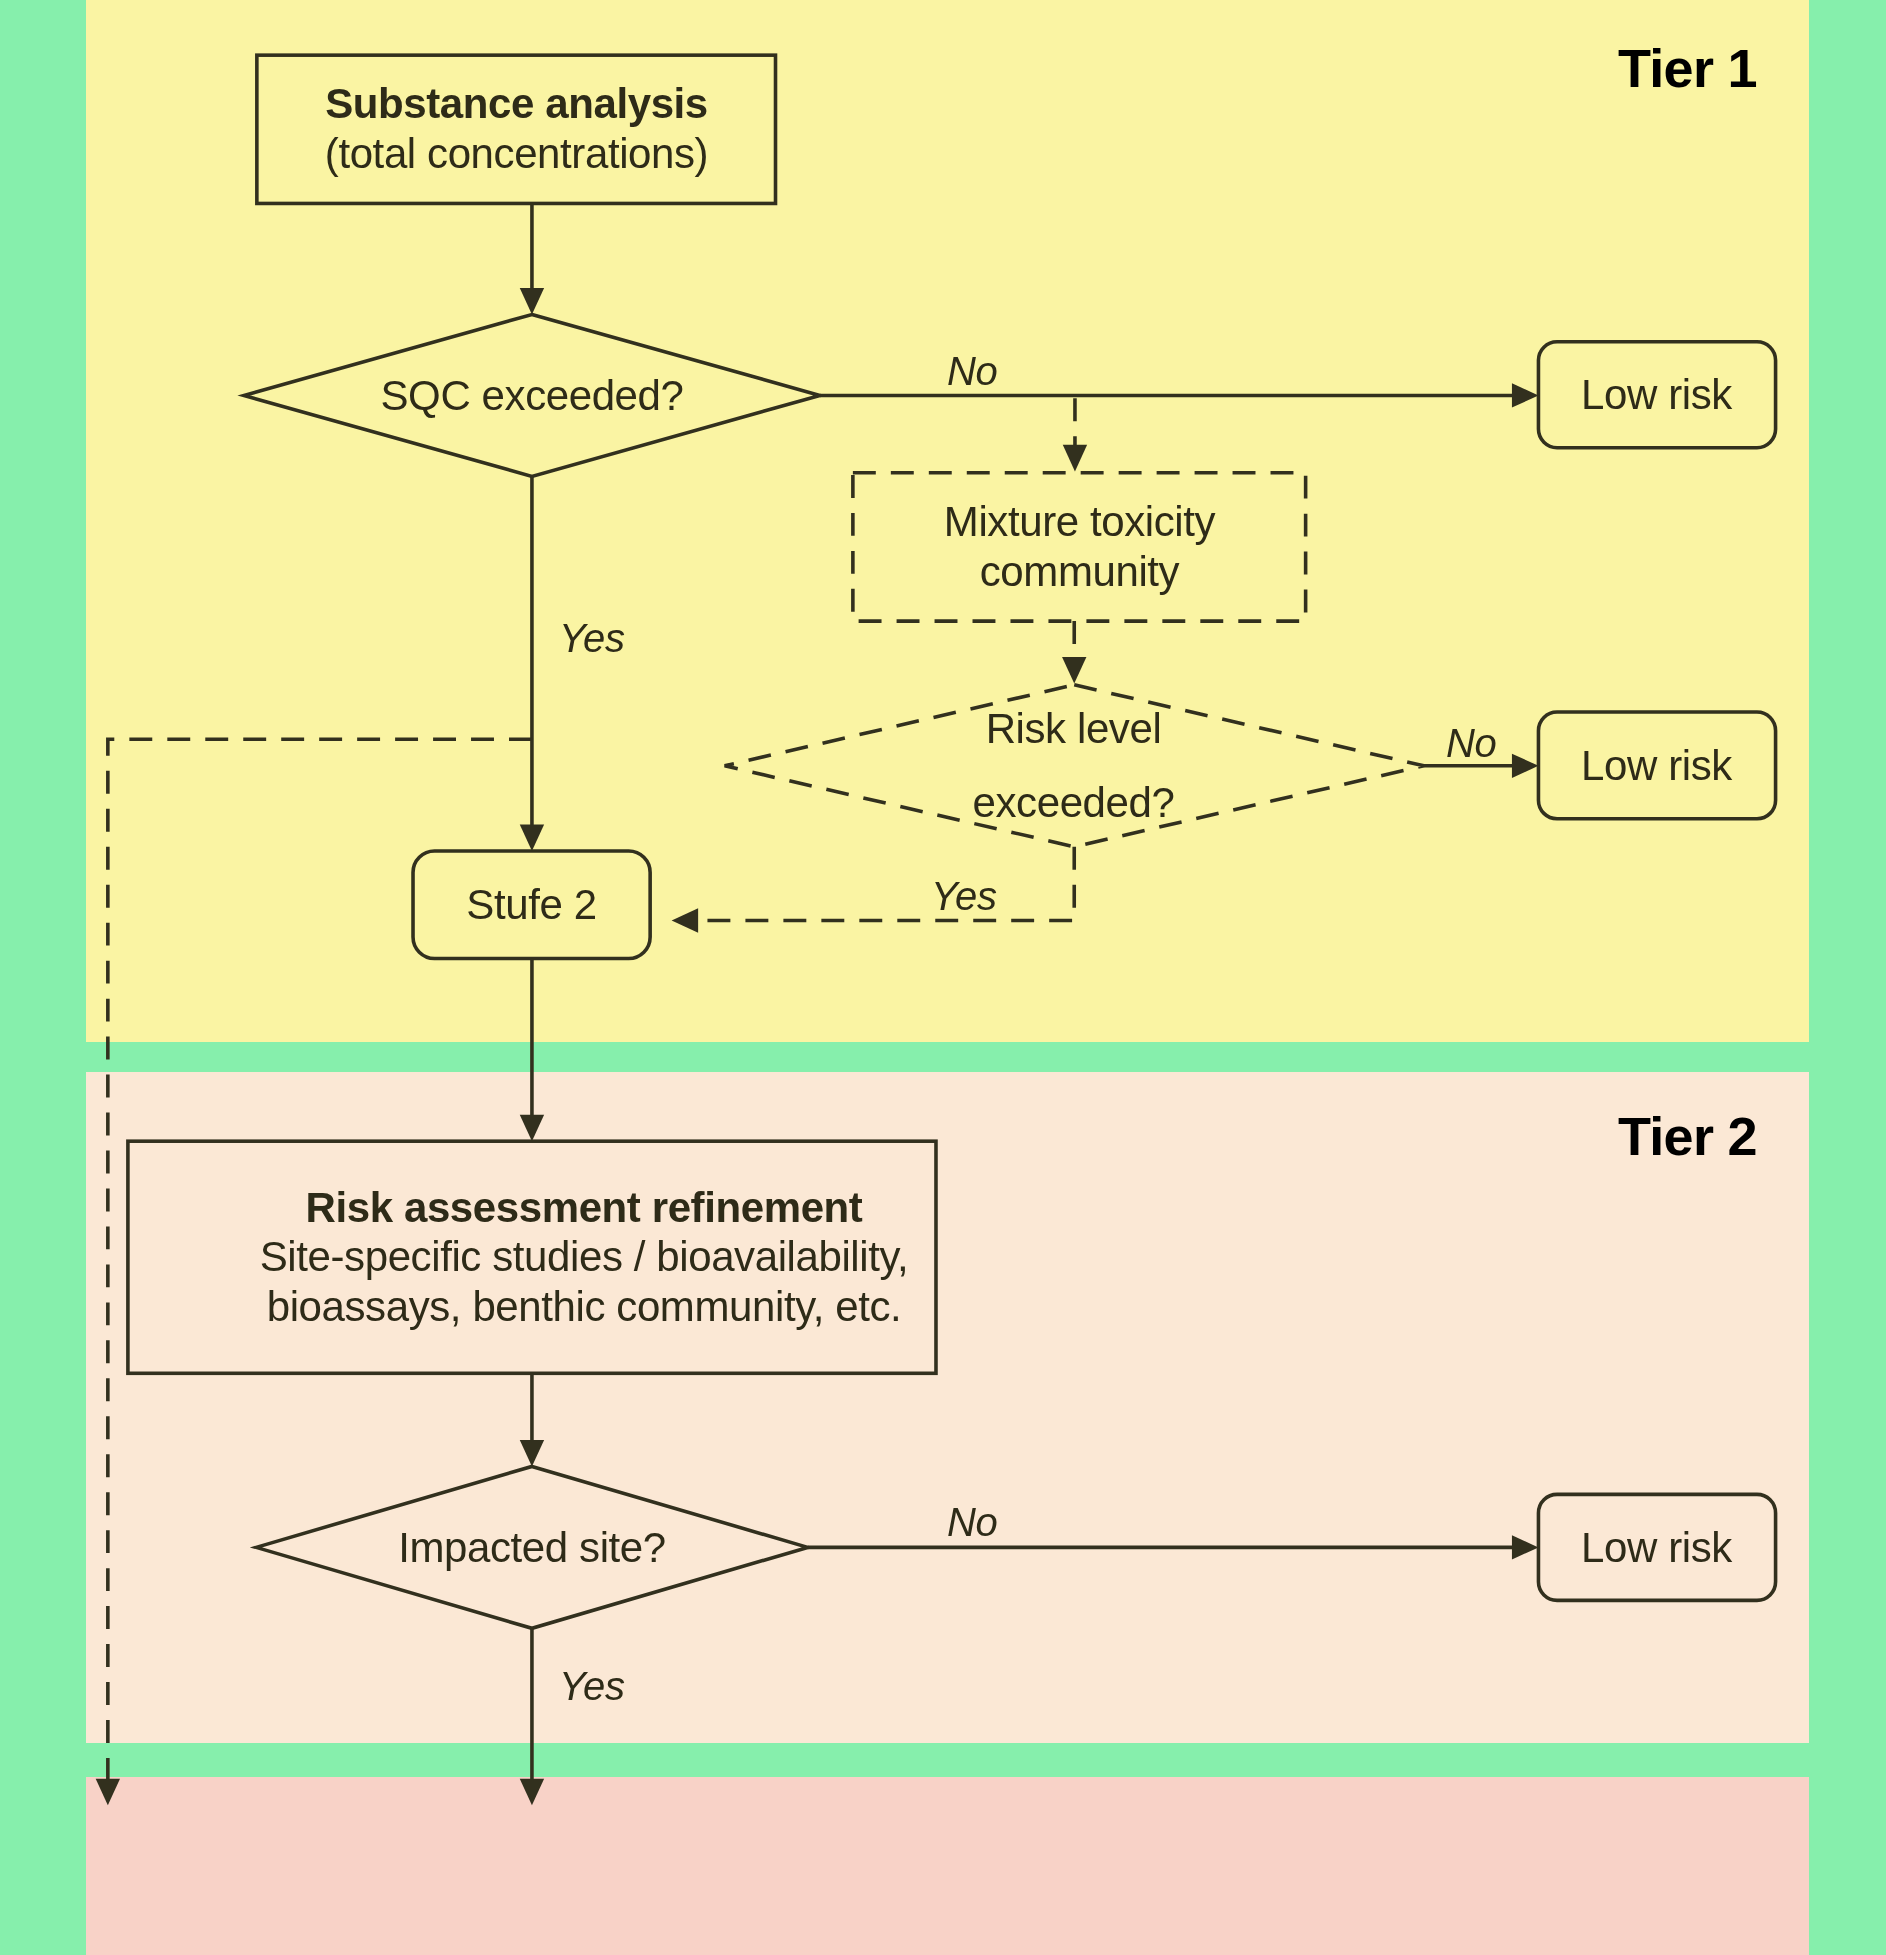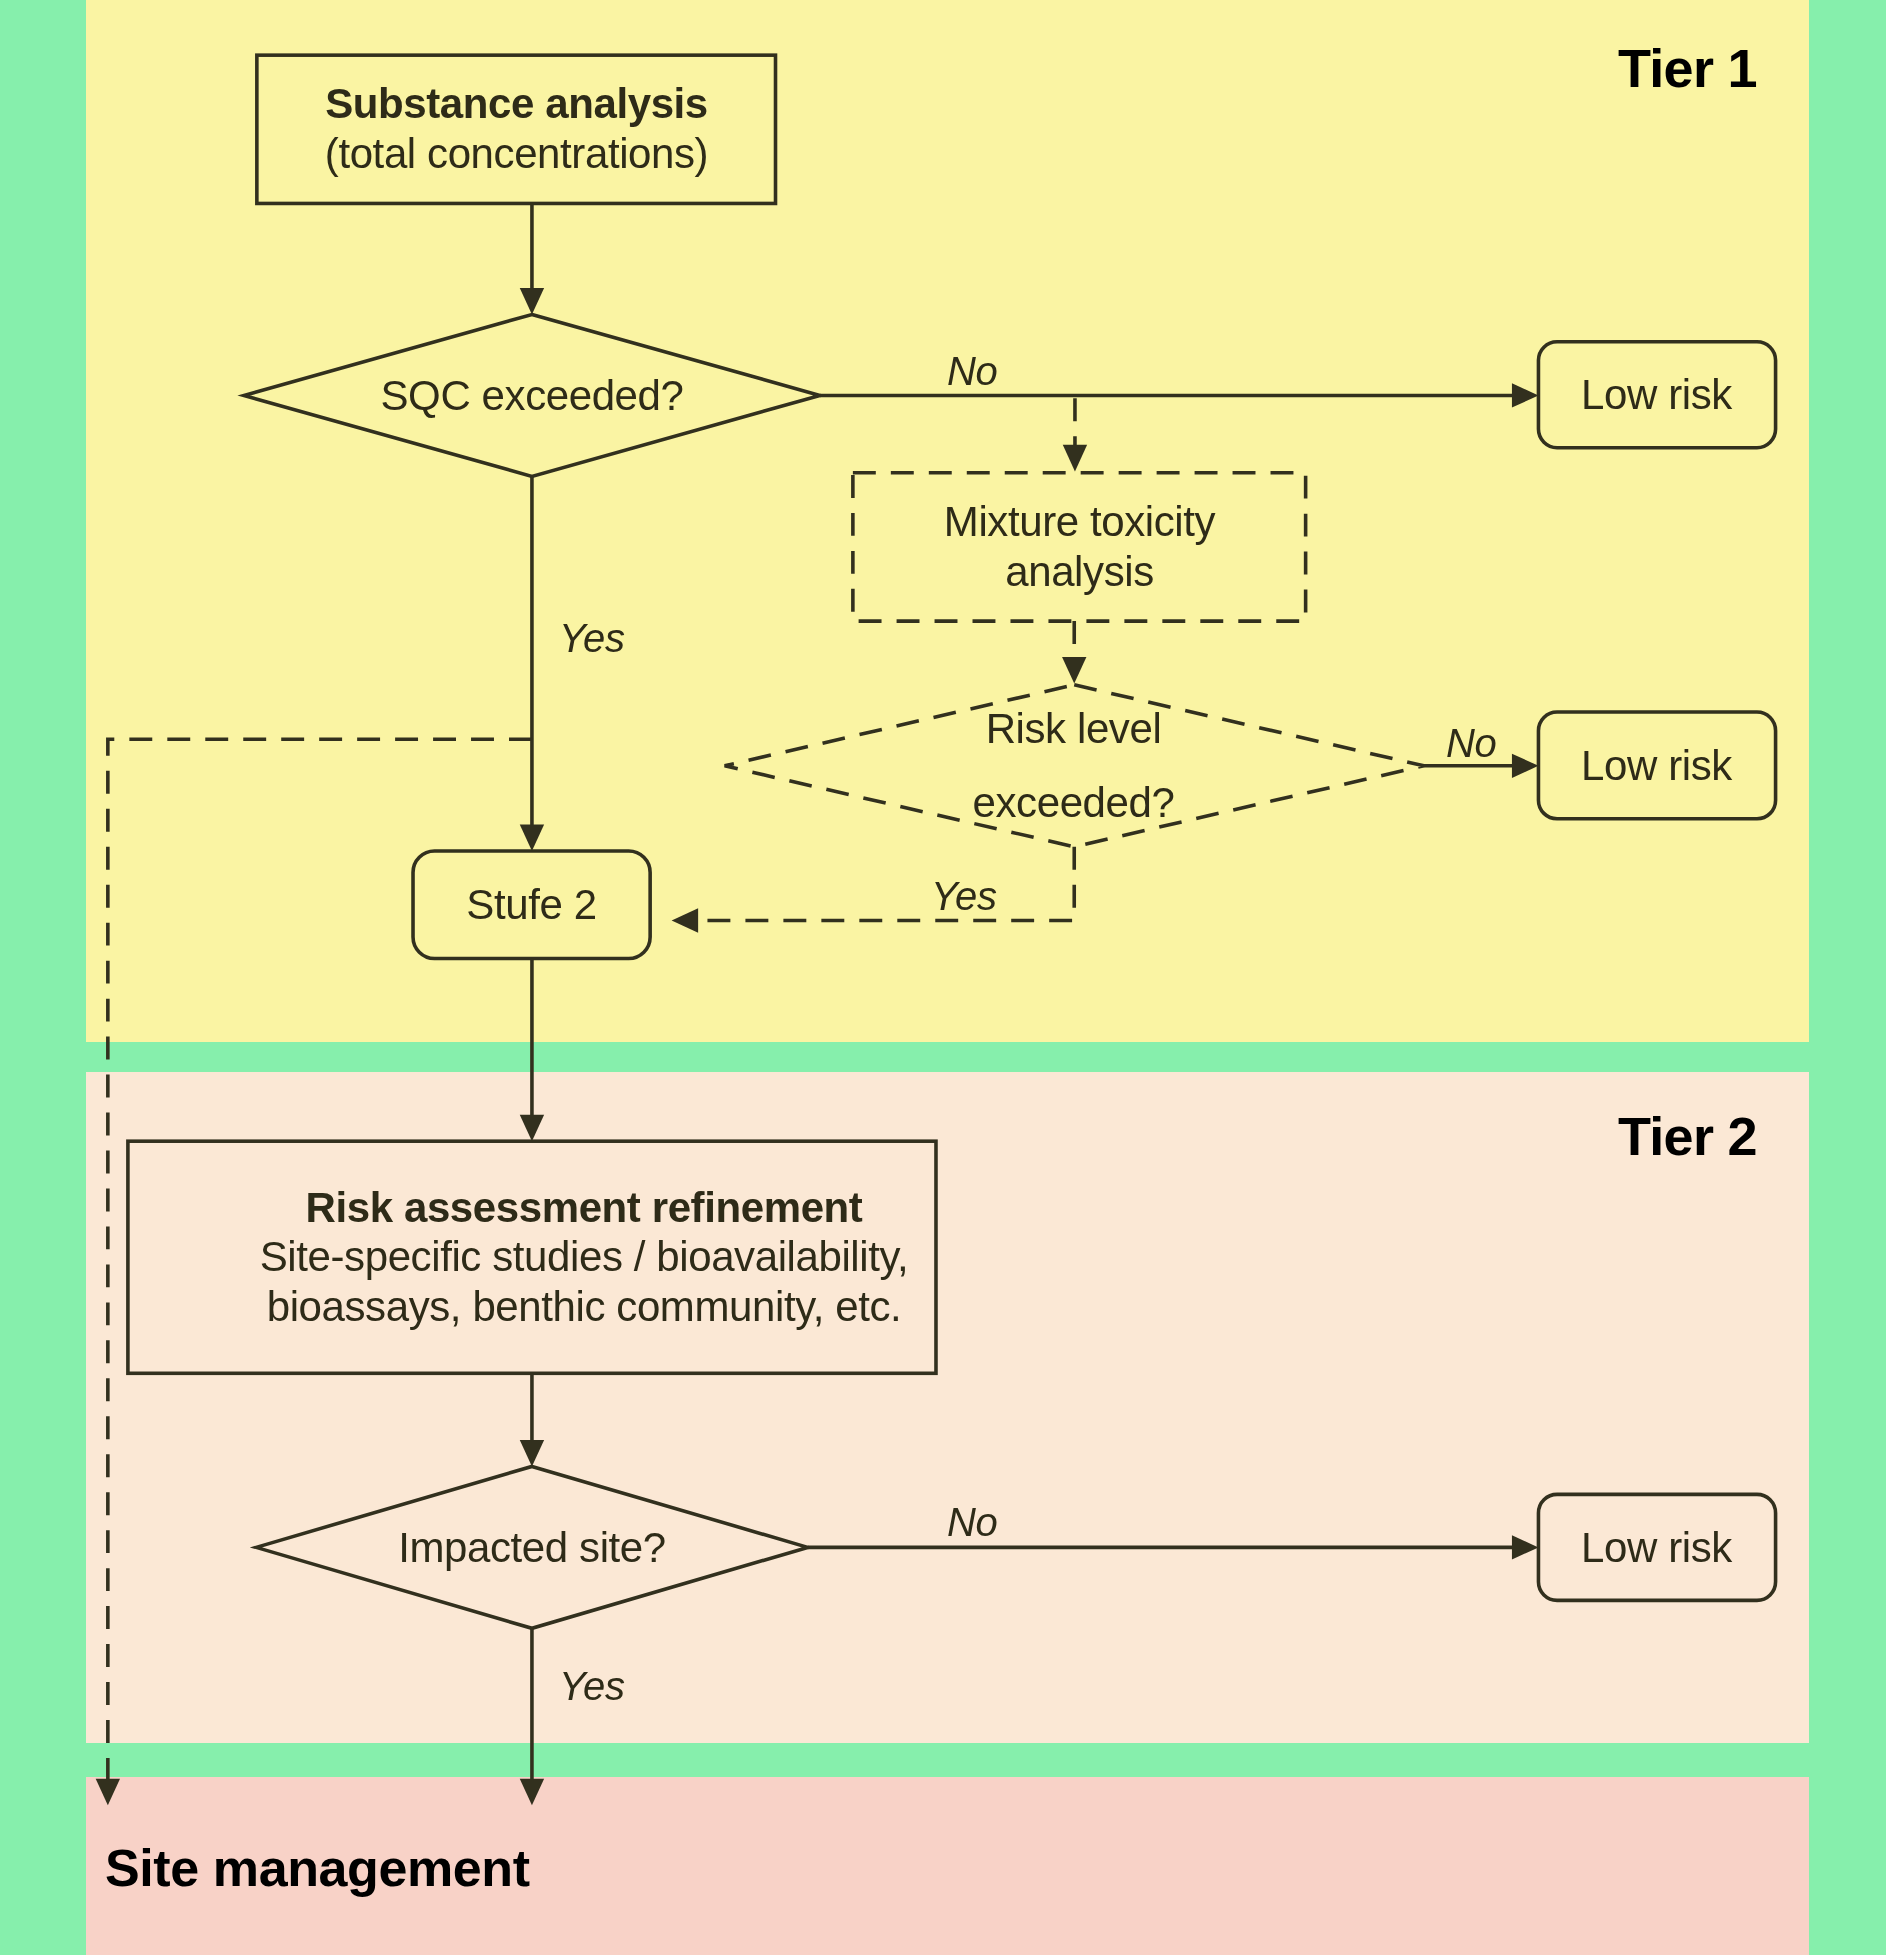--- a/index.html
+++ b/index.html
@@ -137,21 +137,21 @@
   <div class="txt" style="left:244px; top:315px; width:576px; height:162px;">
     <span>SQC exceeded?</span>
   </div>
 
   <div class="txt" style="left:1538px; top:342px; width:237px; height:106px;">
     <span>Low risk</span>
   </div>
 
   <div class="txt" style="left:853px; top:473px; width:453px; height:148px;">
     <span>Mixture toxicity</span>
-    <span>analysis</span>
+    <span>community</span>
   </div>
 
   <div class="txt" style="left:724px; top:685px; width:699px; height:162px;gap:24px;">
     <span>Risk level</span>
     <span>exceeded?</span>
   </div>
 
   <div class="txt" style="left:1538px; top:712px; width:237px; height:107px;">
     <span>Low risk</span>
   </div>
@@ -174,16 +174,15 @@
     <span>Low risk</span>
   </div>
 
   <div class="lbl" style="left:947px; top:349px;">No</div>
   <div class="lbl" style="left:559px; top:616px;">Yes</div>
   <div class="lbl" style="left:1446px; top:721px;">No</div>
   <div class="lbl" style="left:931px; top:874px;">Yes</div>
   <div class="lbl" style="left:947px; top:1500px;">No</div>
   <div class="lbl" style="left:559px; top:1664px;">Yes</div>
 
-  <div class="site-label">Site management</div>
 
 </div>
 
 
 </body></html>

